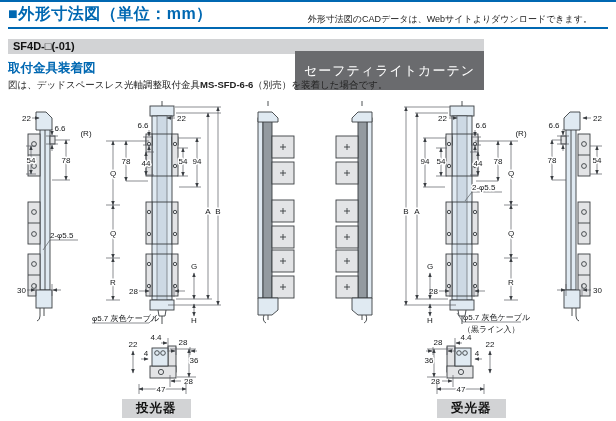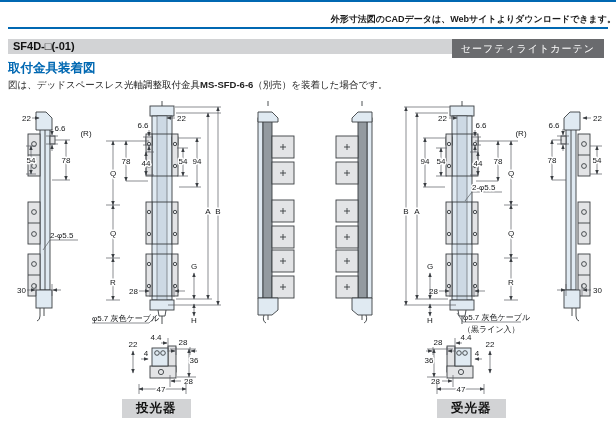--- a/index.html
+++ b/index.html
@@ -1,25 +1,25 @@
 <!DOCTYPE html>
 <html style="--accent: #0068b2; --bar: #d2d3d5; --badge: #6a6b6e;"><head>
 <meta charset="utf-8">
 <style>
   html,body{margin:0;padding:0;background:#fff;}
   .page{position:relative;width:616px;height:421px;background:#fff;overflow:hidden;
         font-family:"Liberation Sans",sans-serif;color:#16181a;}
   .top-rule{position:absolute;left:0;top:0;width:616px;height:2px;background:var(--accent,#0068b2);}
   .doc-title{position:absolute;left:8px;top:4px;font-size:16px;font-weight:bold;color:var(--accent,#0068b2);letter-spacing:.5px;}
-  .cad-note{position:absolute;right:0;top:13px;font-size:9px;font-weight:bold;color:#1c1c1c;}
+  .cad-note{position:absolute;right:24px;top:13px;font-size:9px;font-weight:normal;color:#1c1c1c;}
   .title-rule{position:absolute;left:8px;top:27px;width:600px;height:2px;background:var(--accent,#0068b2);}
-  .model-bar{position:absolute;left:8px;top:39px;width:596px;height:15px;background:var(--bar,#d2d3d5);}
+  .model-bar{position:absolute;left:8px;top:39px;width:476px;height:15px;background:var(--bar,#d2d3d5);}
   .model-text{position:absolute;left:5px;top:0;font-size:11px;font-weight:bold;line-height:15px;color:#111;}
-  .badge{position:absolute;right:0;top:0;height:15px;background:var(--badge,#6a6b6e);color:#fff;
-         font-size:10px;line-height:15px;padding:2px 9px;letter-spacing:1px;}
+  .badge{position:absolute;right:0;top:12px;height:15px;background:var(--badge,#6a6b6e);color:#fff;
+         font-size:13px;line-height:15px;padding:12px 9px;letter-spacing:1px;}
   .sec-heading{position:absolute;left:8px;top:60px;font-size:12.5px;font-weight:bold;color:var(--accent,#0068b2);text-align:center;}
   .sec-desc{position:absolute;left:8px;top:79px;font-size:9.5px;color:#222;}
   .sec-desc b{font-weight:bold;}
   .caption-chip{position:absolute;top:399px;background:#d2d3d5;color:#111;font-size:12.5px;
                 font-weight:bold;padding:1px 14px;letter-spacing:1px;}
   .chip-emitter{left:122px;} .chip-receiver{left:437px;font-family:Liberation Serif, serif;}
   svg.draw{position:absolute;left:0;top:0;}
   .dl{stroke:#595d61;stroke-width:.7;fill:none;}
   .dla{marker-end:url(#ar);}
   .dlb{marker-start:url(#ar);marker-end:url(#ar);}
@@ -30,20 +30,21 @@
   .fd{fill:#939aa0;stroke:#3a3e42;stroke-width:.9;}
   .tx{font-family:"Liberation Sans",sans-serif;font-size:8px;fill:#16181a;}
   .txm{text-anchor:middle;} .txe{text-anchor:end;}
   .halo{paint-order:stroke;stroke:#fff;stroke-width:3px;stroke-linejoin:round;}
 </style>
 </head>
 <body>
 
 <div class="page">
   <div class="top-rule"></div>
+  <div class="doc-title">■外形寸法図（単位：mm）</div>
   <div class="cad-note">外形寸法図のCADデータは、Webサイトよりダウンロードできます。</div>
   <div class="title-rule"></div>
   <div class="model-bar">
     <div class="model-text">SF4D-□(-01)</div>
     <div class="badge">セーフティライトカーテン</div>
   </div>
   <div class="sec-heading">取付金具装着図</div>
   <div class="sec-desc"><span>図は、デッドスペースレス光軸調整取付金具</span><b>MS-SFD-6-6</b><span>（別売）を装着した場合です。</span></div>
 
   <svg class="draw" width="616" height="421" viewBox="0 0 616 421">

